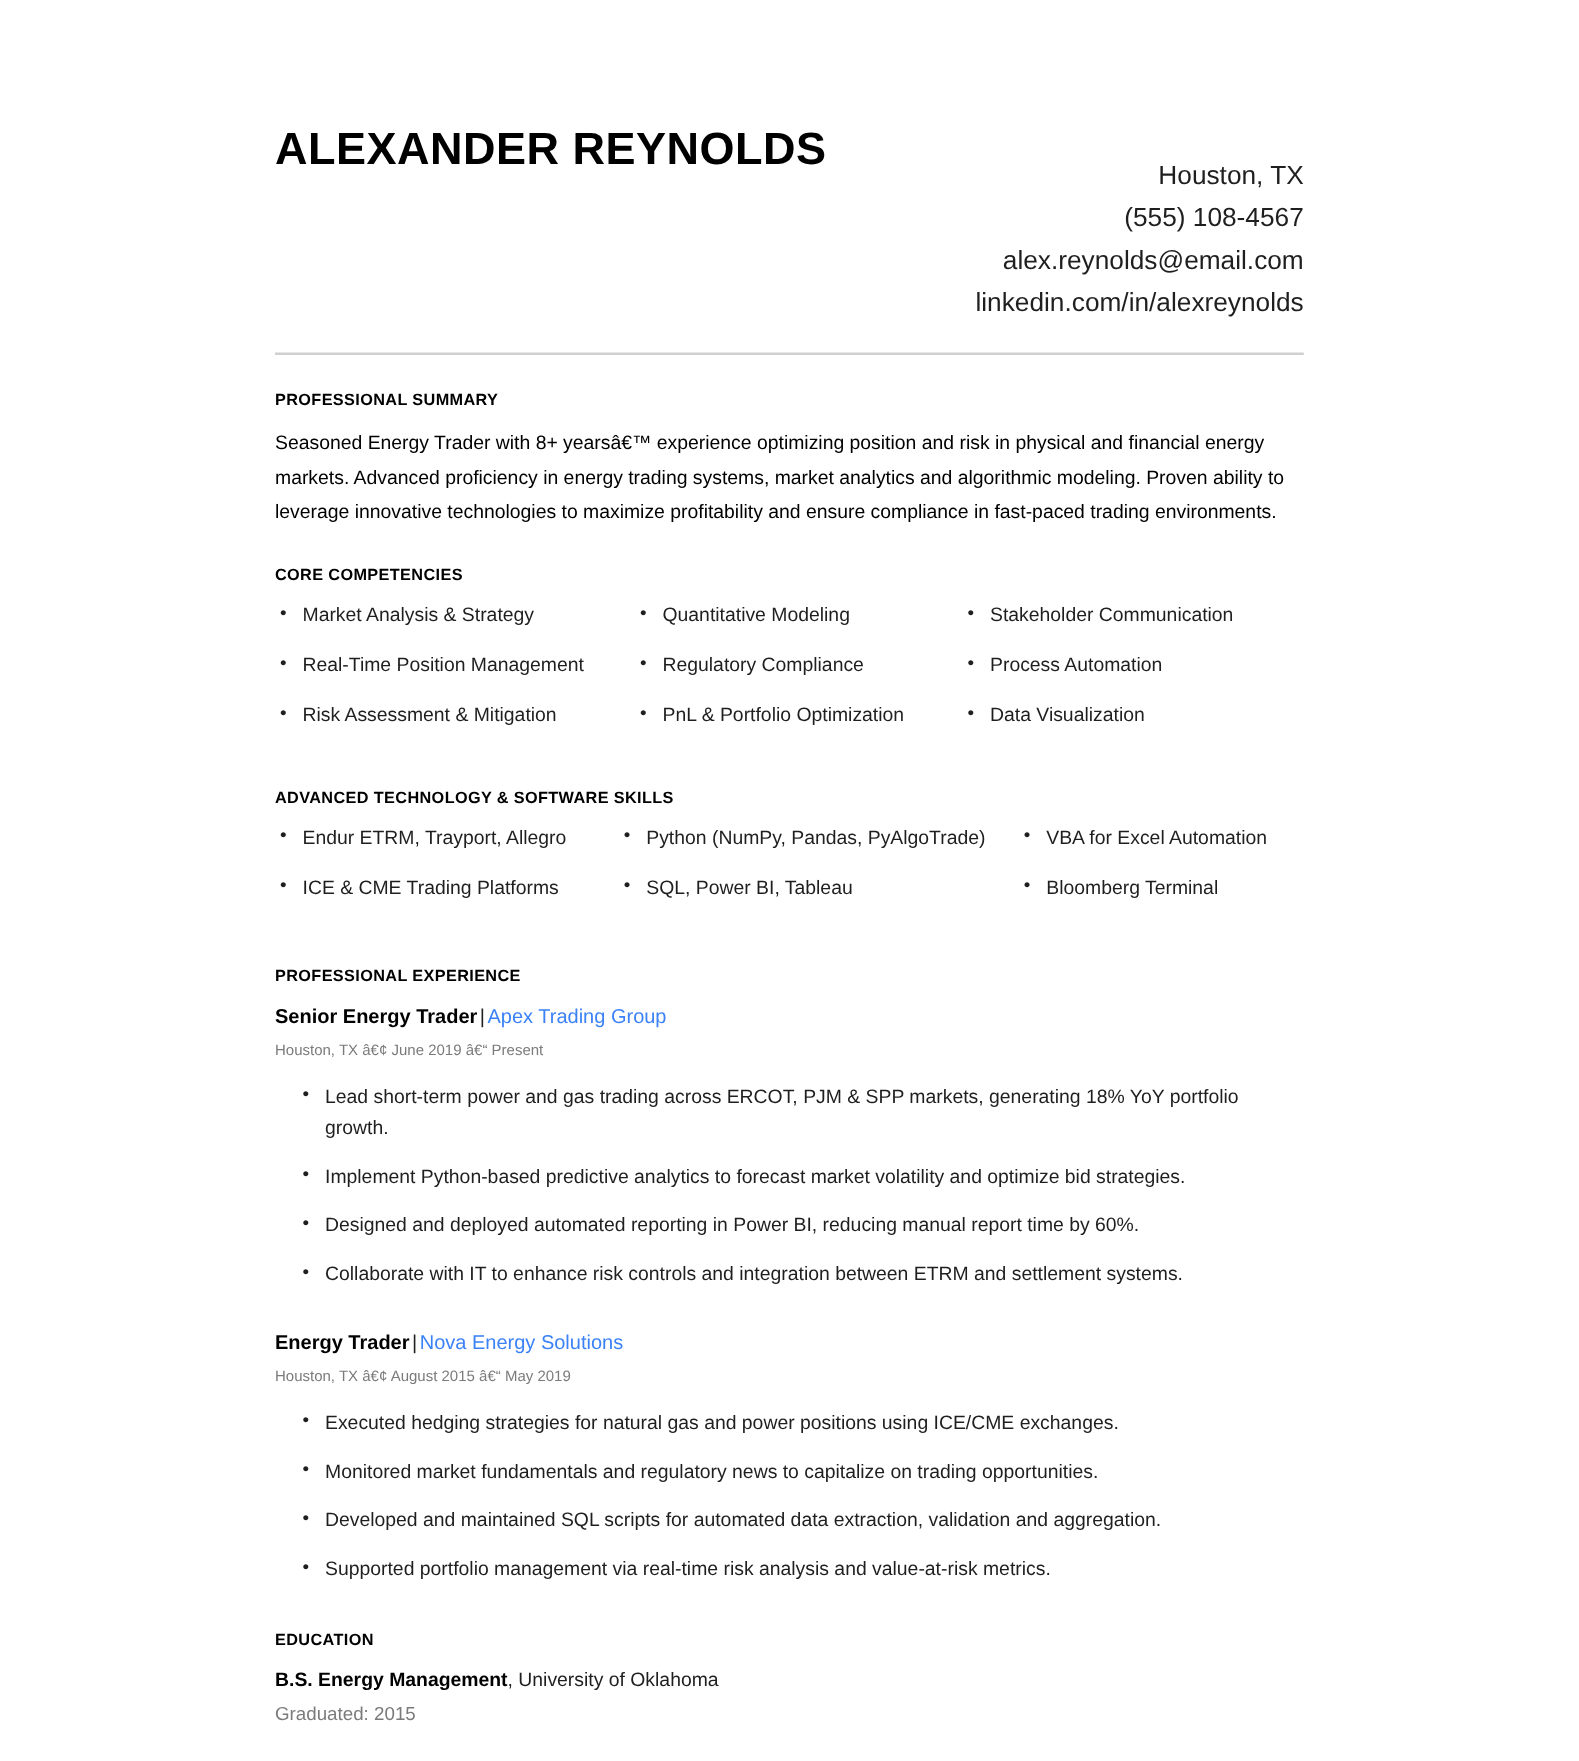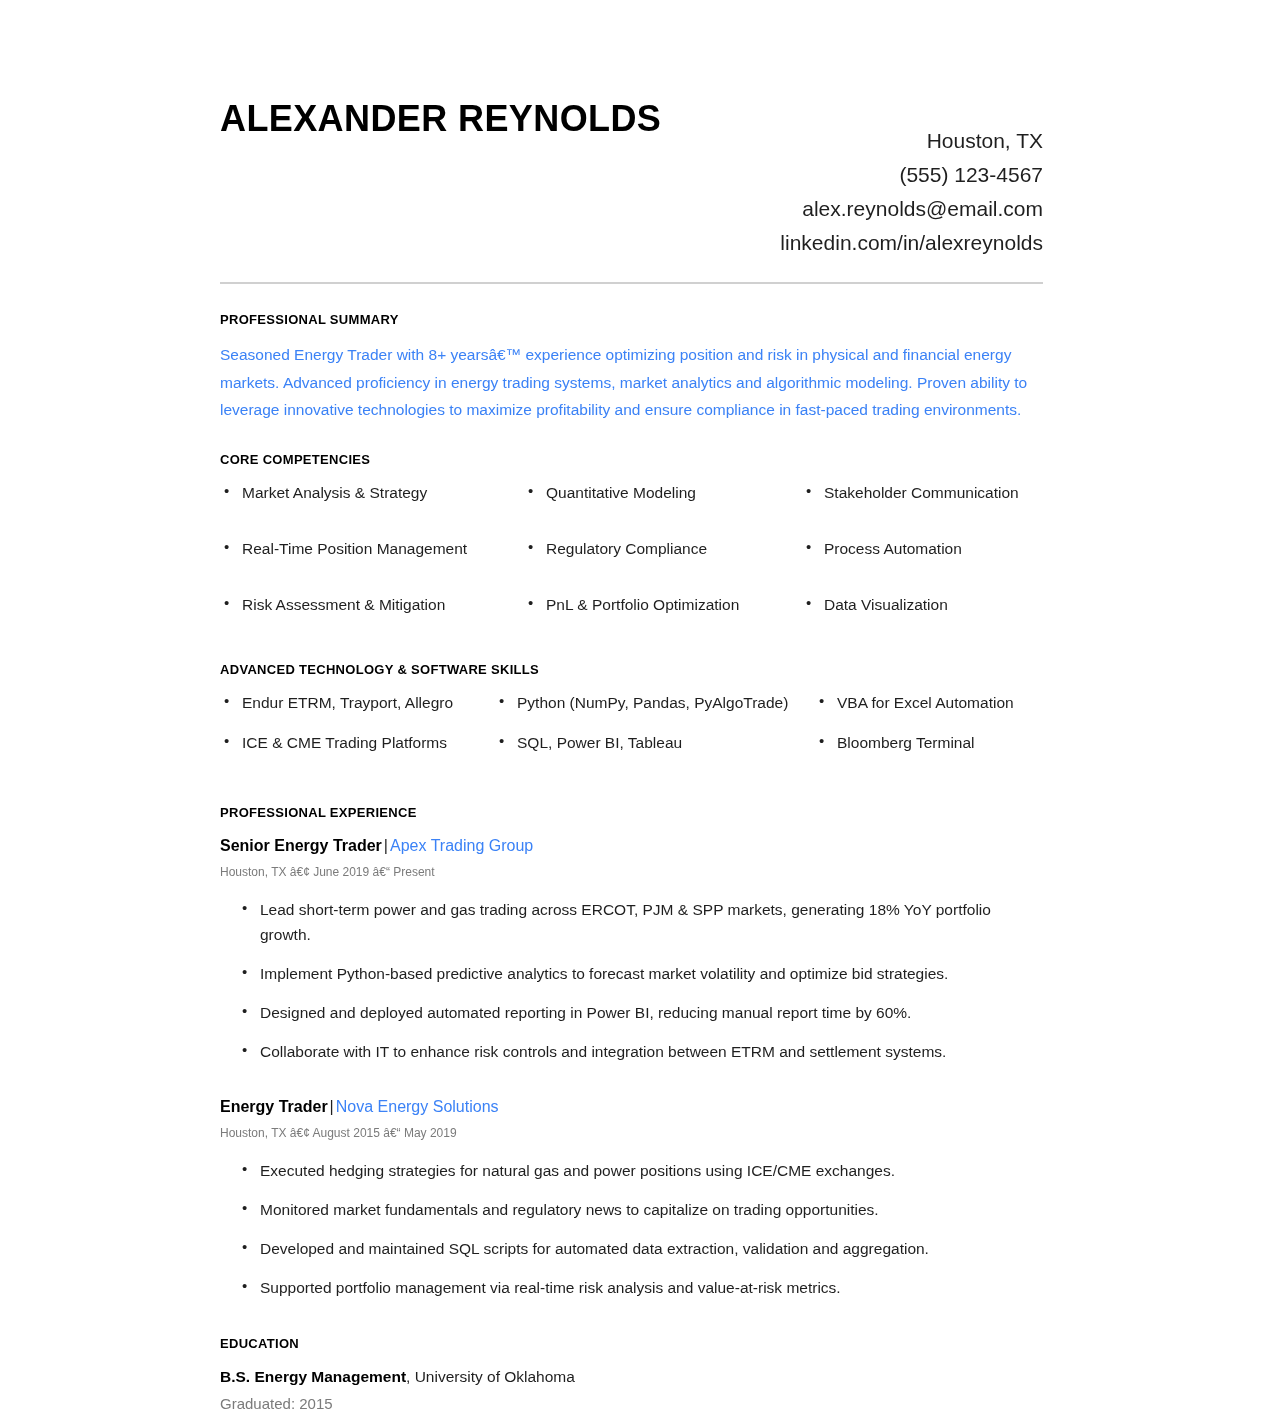--- a/index.html
+++ b/index.html
@@ -67,34 +67,33 @@
     font-size: 13px;
     font-weight: bold;
     letter-spacing: 0.3px;
     color: #000000;
     margin: 0 0 14px 0;
   }
 
   .summary {
     font-size: 15.5px;
     line-height: 1.78;
-    color: #3b82f6;
+    color: #000000;
     margin: 0;
     max-width: 822px;
   }
 
   
   .grid {
     display: grid;
     column-gap: 0;
     row-gap: 0;
   }
   .grid-competencies {
     grid-template-columns: 288px 262px 1fr;
-    gap: 16px;
   }
   .grid-skills {
     grid-template-columns: 275px 320px 1fr;
   }
   .grid-item {
     position: relative;
     padding-left: 22px;
     font-size: 15.5px;
     line-height: 1.5;
     color: #1f1f1f;
@@ -174,21 +173,21 @@
 </head>
 <body>
 
 <div class="page">
   <div class="sheet">
 
     <div class="header">
       <h1 class="name">ALEXANDER REYNOLDS</h1>
       <div class="contact">
         <div>Houston, TX</div>
-        <div>(555) 123-4567</div>
+        <div>(555) 108-4567</div>
         <div>alex.reynolds@email.com</div>
         <div>linkedin.com/in/alexreynolds</div>
       </div>
     </div>
     <div class="rule"></div>
 
     <div class="section">
       <h2 class="section-title">PROFESSIONAL SUMMARY</h2>
       <p class="summary">Seasoned Energy Trader with 8+ yearsâ€™ experience optimizing position and risk in physical and financial energy markets. Advanced proficiency in energy trading systems, market analytics and algorithmic modeling. Proven ability to leverage innovative technologies to maximize profitability and ensure compliance in fast-paced trading environments.</p>
     </div>

